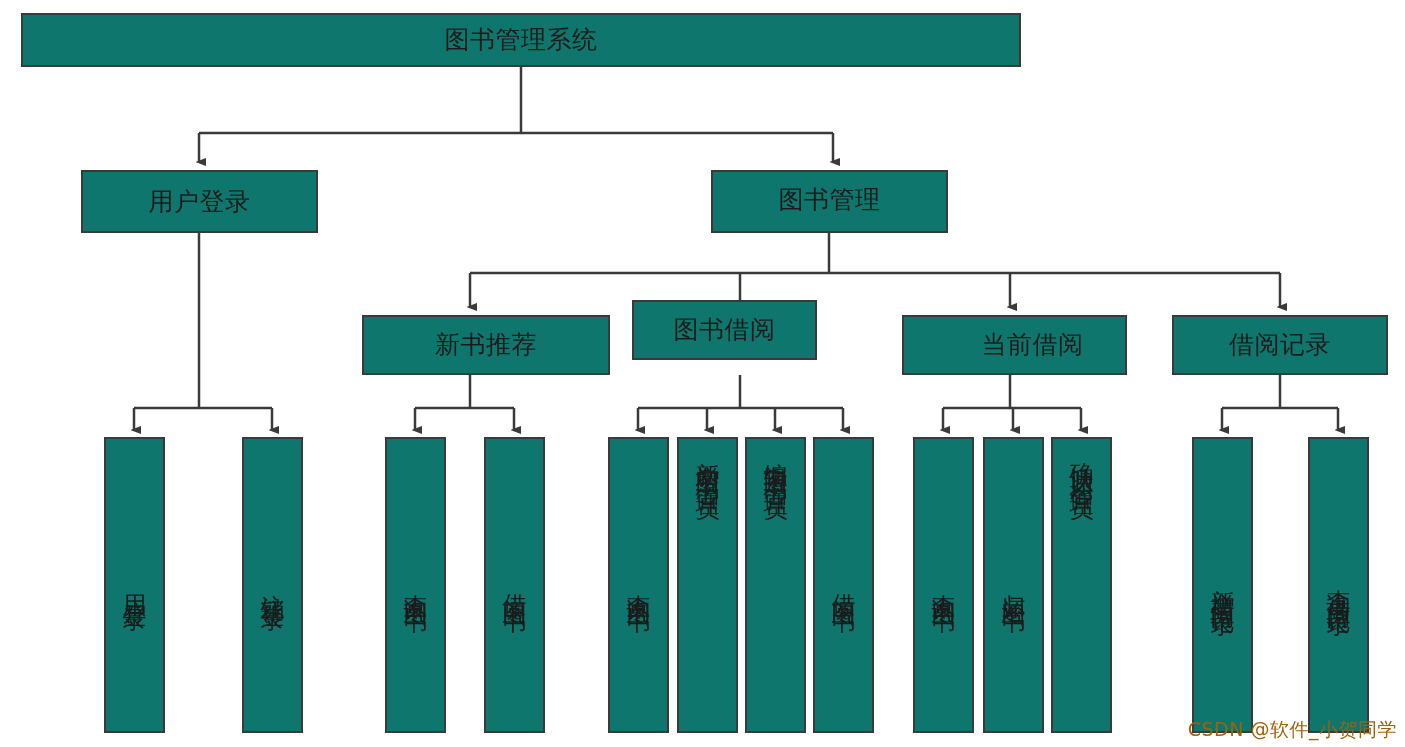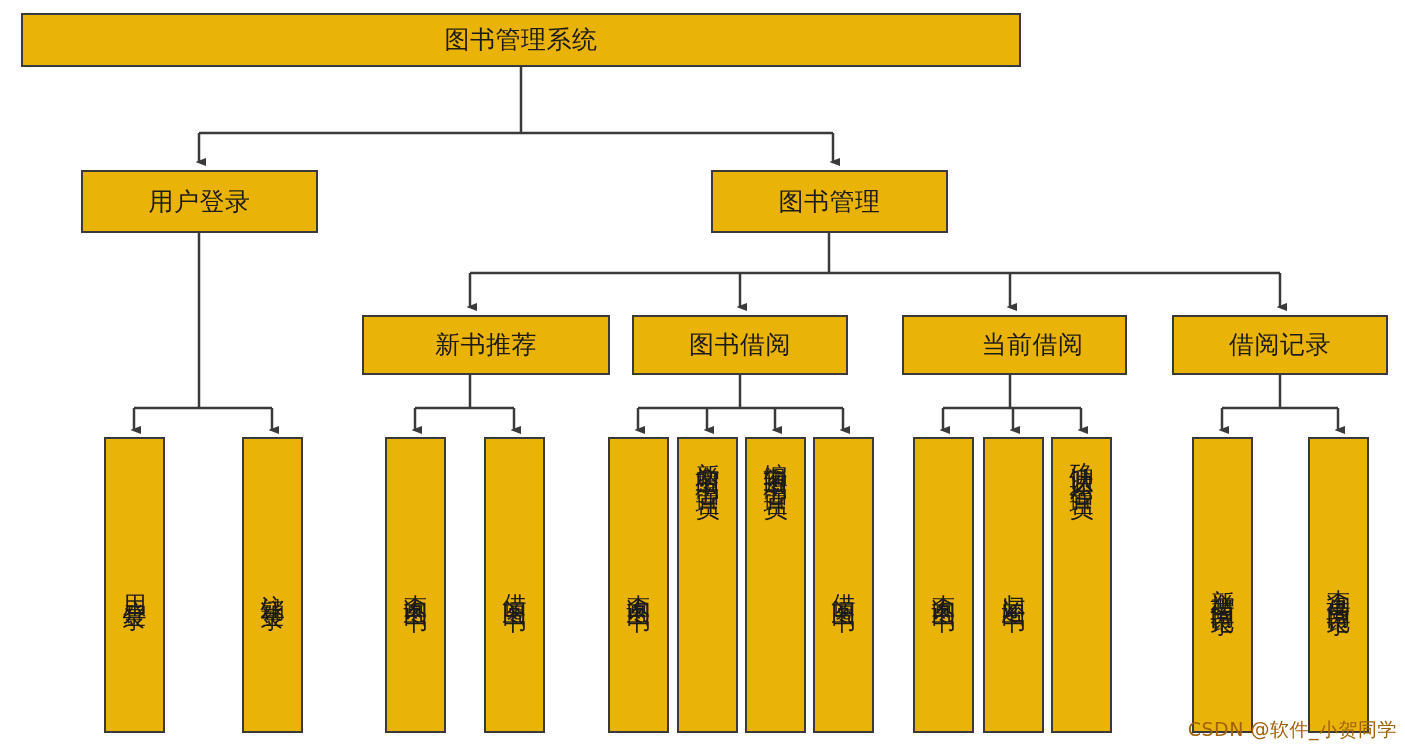--- a/index.html
+++ b/index.html
@@ -22,21 +22,21 @@
     left: 0;
     top: 0;
     width: 1405px;
     height: 747px;
     pointer-events: none;
   }
   .node {
     position: absolute;
     box-sizing: border-box;
     border: 2.5px solid #3a3a3a;
-    background: #eab308;
+    background: #0f766e;
     display: flex;
     align-items: center;
     justify-content: center;
     color: #1b1b1b;
   }
   .node-h .label {
     font-size: 25px;
     line-height: 1.1;
     letter-spacing: 0.5px;
     white-space: nowrap;
@@ -128,28 +128,28 @@
     </g>
   </svg>
 
   <div class="node node-h" style="left:21px; top:13px; width:1000px; height:54px;">
     <span class="label">图书管理系统</span>
   </div>
 
   <div class="node node-h" style="left:81px; top:170px; width:237px; height:63px;">
     <span class="label">用户登录</span>
   </div>
-  <div class="node node-h" style="left:711px; top:170px; width:237px; height:63px;">
+  <div class="node node-h" style="left:711px; top:170px; width:237px; height:63px;font-family:Liberation Mono, monospace;">
     <span class="label">图书管理</span>
   </div>
 
   <div class="node node-h" style="left:362px; top:315px; width:248px; height:60px;">
     <span class="label">新书推荐</span>
   </div>
-  <div class="node node-h" style="left:632px; top:315px; width:216px; height:60px;">
+  <div class="node node-h" style="left:632px; top:300px; width:185px; height:60px;">
     <span class="label">图书借阅</span>
   </div>
   <div class="node node-h" style="left:902px; top:315px; width:225px; height:60px;padding-left:36px;">
     <span class="label">当前借阅</span>
   </div>
   <div class="node node-h" style="left:1172px; top:315px; width:216px; height:60px;">
     <span class="label">借阅记录</span>
   </div>
 
   <div class="node node-v center" style="left:104px; top:437px; width:61px; height:296px;">

